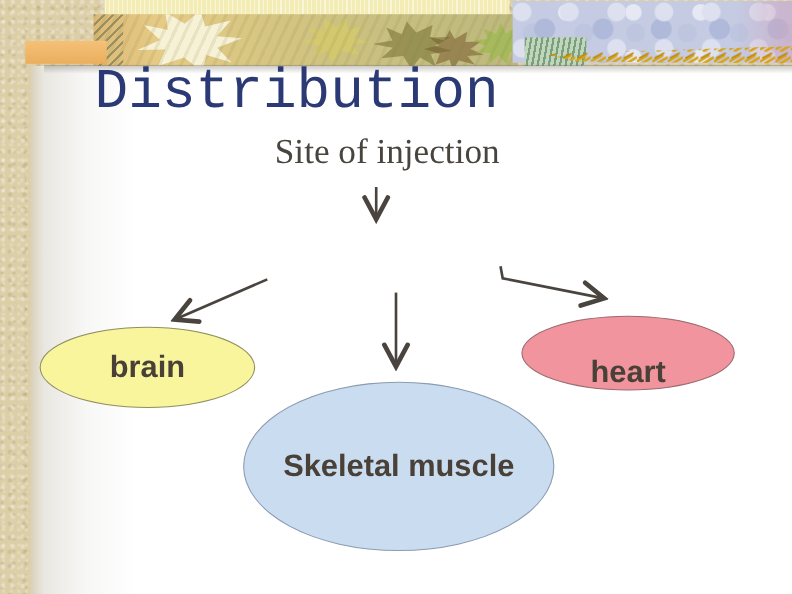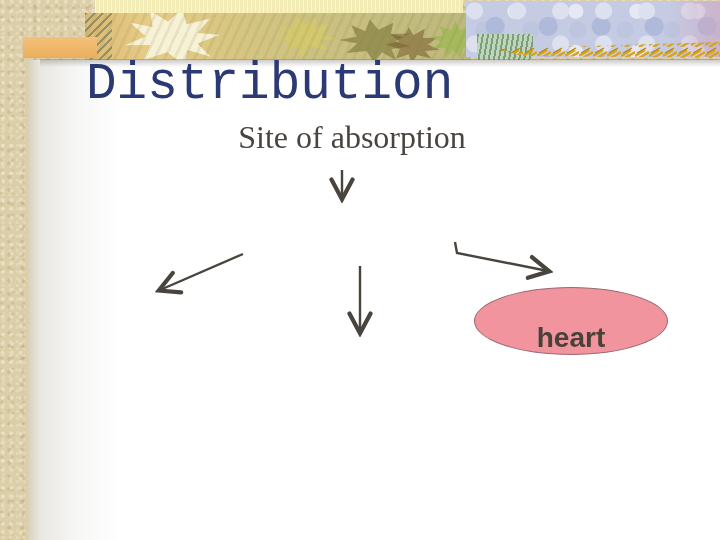--- a/index.html
+++ b/index.html
@@ -97,22 +97,28 @@
         <path d="M2,6 L11,1" stroke="#B8860B" stroke-width="1.4" fill="none"></path>
       </pattern>
     </defs>
     <path d="M0,13 L225,6 L225,22 L28,20 Z" fill="url(#wheatp)"></path>
   </svg>
 
   <div class="content-panel"></div>
   <div class="band-shadow"></div>
 
   <div class="title">Distribution</div>
-  <div class="subtitle">Site of absorption</div>
+  <div class="subtitle">Site of injection</div>
 
+  <div class="node node-brain" style="background: rgb(248, 245, 156); border-color: rgb(143, 143, 96);">
+    <span>brain</span>
+  </div>
+  <div class="node node-muscle" style="background: rgb(202, 221, 240); border-color: rgb(140, 156, 176);">
+    <span>Skeletal muscle</span>
+  </div>
   <div class="node node-heart" style="background: rgb(241, 148, 158); border-color: rgb(153, 106, 112);">
     <span>heart</span>
   </div>
 
   <svg class="arrows-svg" width="720" height="540" viewBox="0 0 720 540">
     <defs>
       <marker id="ah" viewBox="0 0 10 10" refX="8" refY="5" markerWidth="11" markerHeight="11" orient="auto-start-reverse">
         <path d="M1,1 L8.5,5 L1,9" fill="none" stroke="#4A443E" stroke-width="1.6" stroke-linecap="round"></path>
       </marker>
     </defs>

